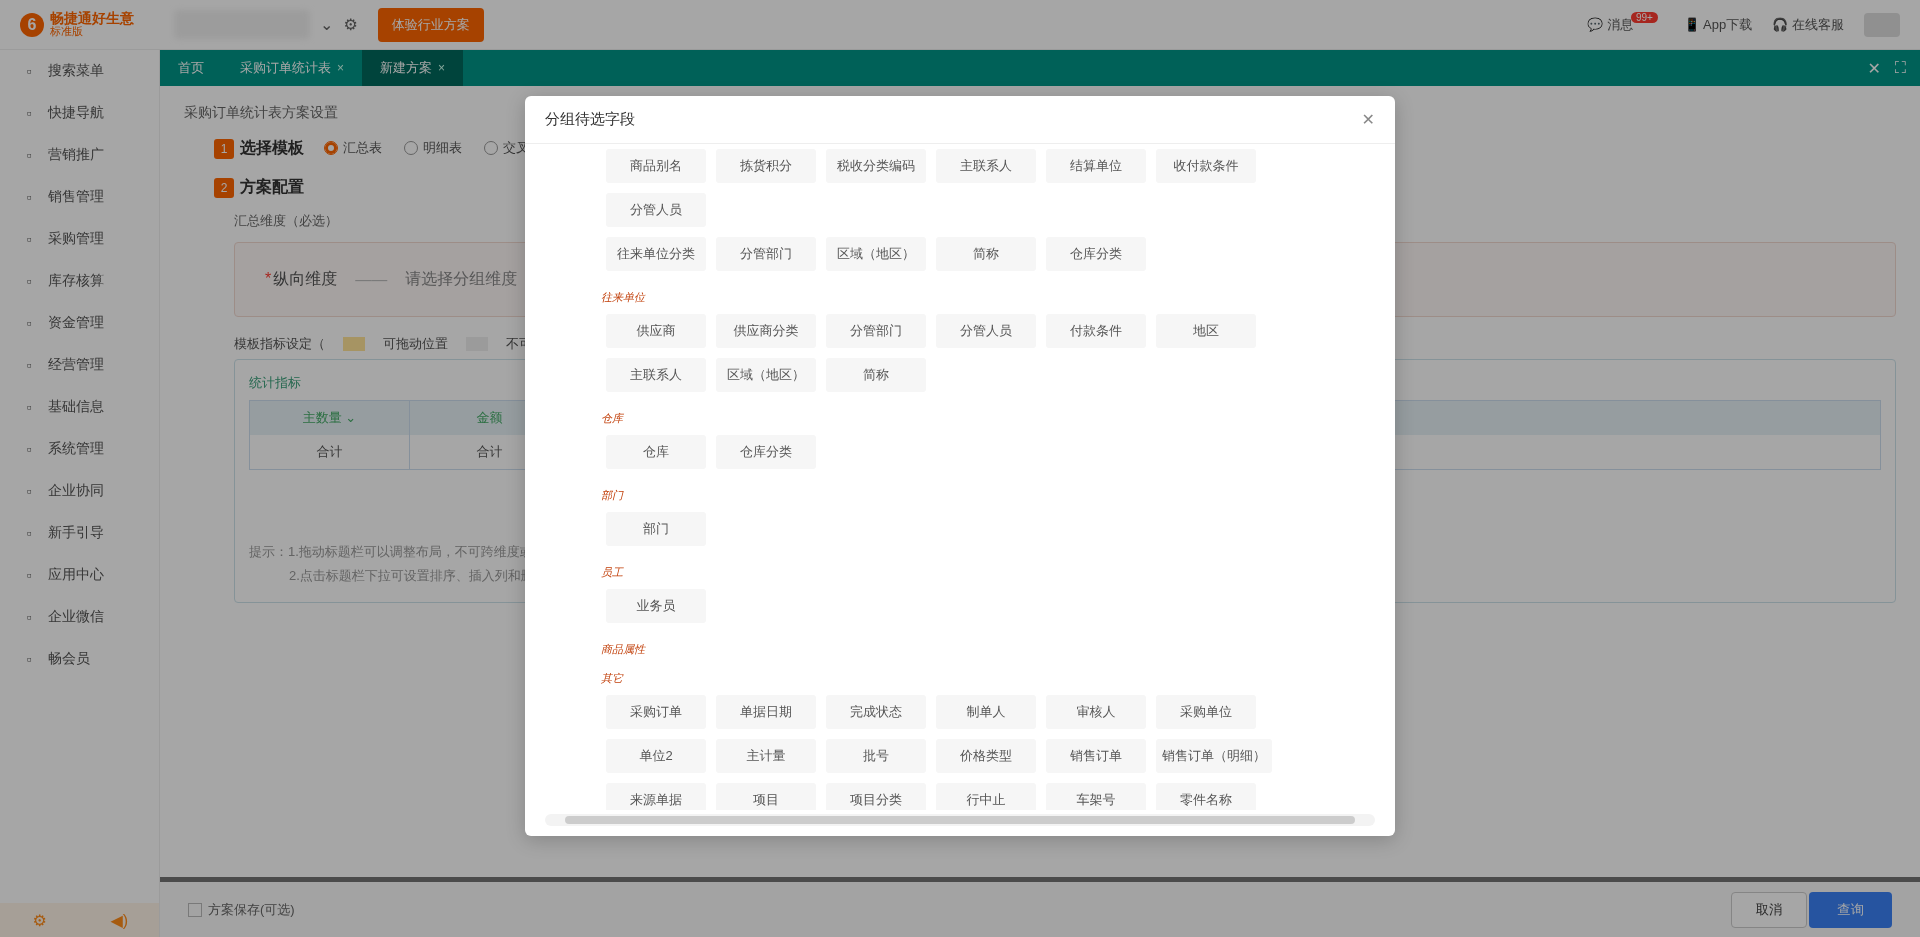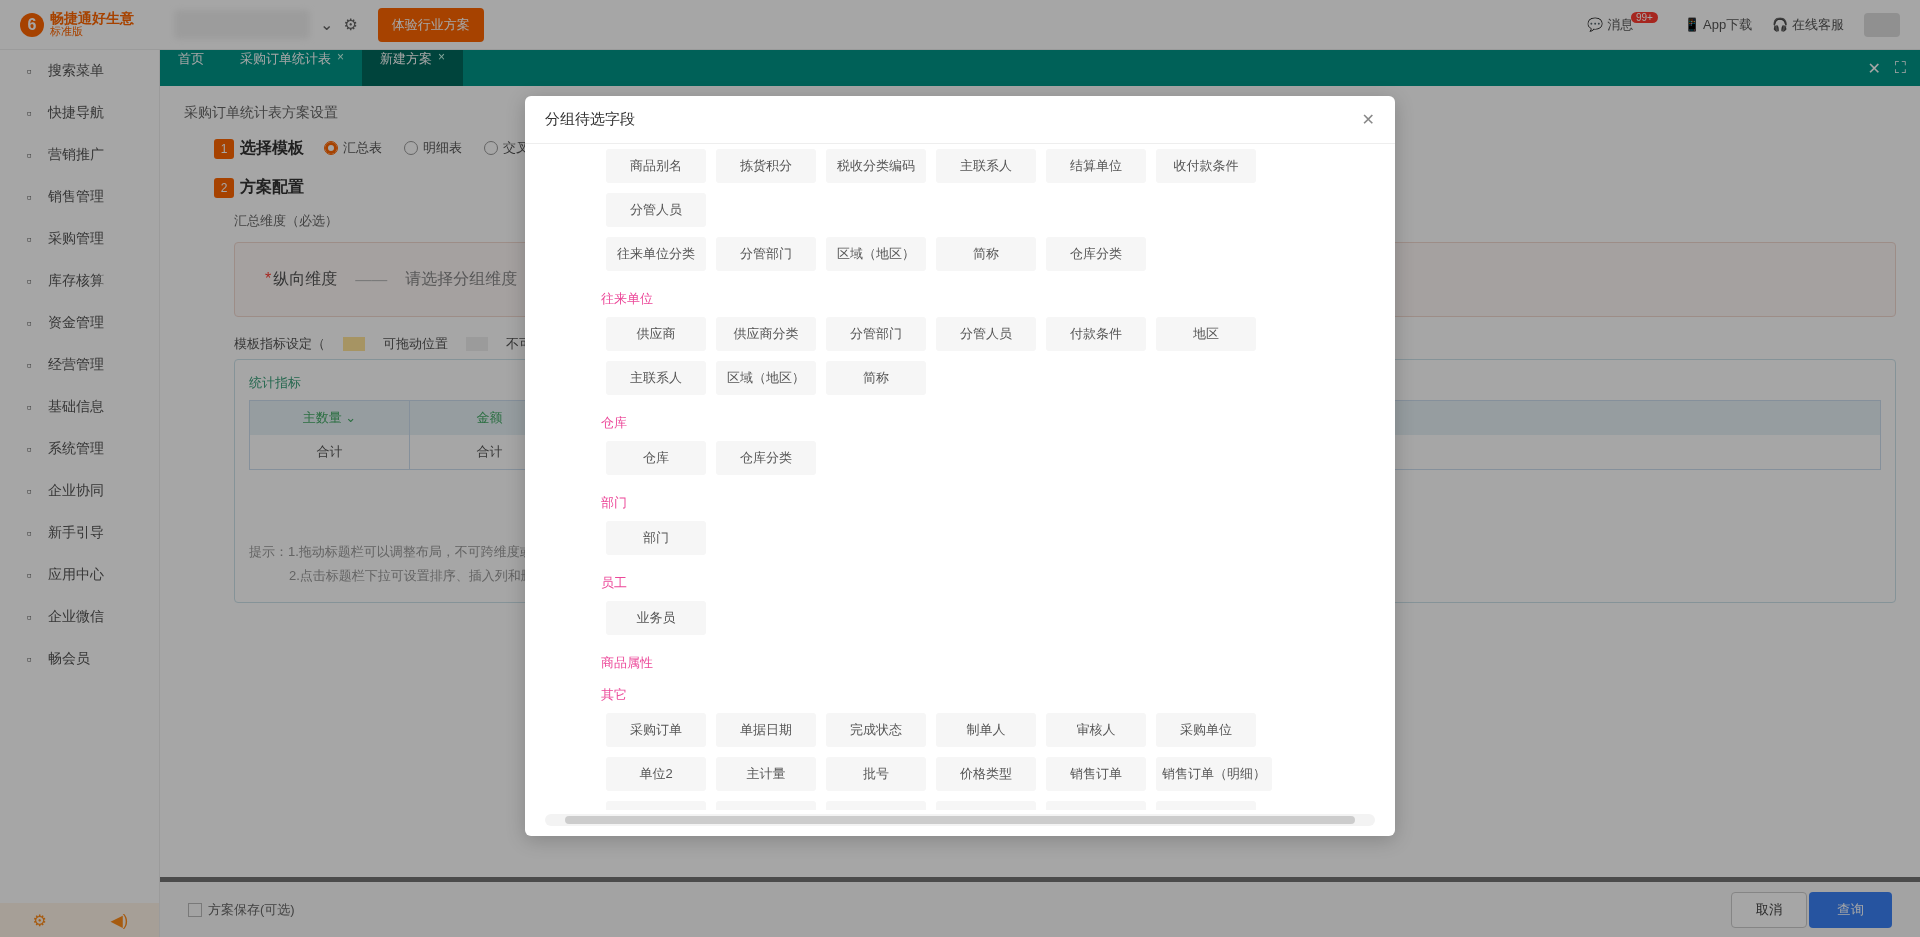--- a/index.html
+++ b/index.html
@@ -19,21 +19,21 @@
 
 
 .sidebar { position: absolute; top: 50px; left: 0; width: 160px; bottom: 0; background: #fff; border-right: 1px solid #eee; }
 .sidebar-item { display: flex; align-items: center; gap: 10px; padding: 12px 20px; color: #555; font-size: 14px; cursor: pointer; }
 .sidebar-icon { width: 18px; height: 18px; display: inline-flex; align-items: center; justify-content: center; color: #666; }
 .sidebar-bottom { position: absolute; bottom: 0; width: 100%; height: 34px; background: #fff4e8; display: flex; align-items: center; }
 .sidebar-bottom-btn { flex: 1; text-align: center; color: #ff8c1a; cursor: pointer; }
 
 
 .tab-bar { position: absolute; top: 50px; left: 160px; right: 0; height: 36px; background: #009688; display: flex; align-items: stretch; }
-.tab { padding: 0 18px; display: flex; align-items: flex-start; gap: 6px; color: #fff; font-size: 13px; cursor: pointer; }
+.tab { padding: 0 18px; display: flex; align-items: center; gap: 6px; color: #fff; font-size: 13px; cursor: pointer; }
 .tab.active { background: #00695c; }
 .tab-close { color: #cfe; font-size: 12px; }
 .tab-bar-right { margin-left: auto; display: flex; align-items: center; gap: 14px; padding-right: 14px; color: #fff; }
 
 
 .main { position: absolute; top: 86px; left: 160px; right: 0; bottom: 60px; background: #fff; padding: 18px 24px; overflow: auto; }
 .page-title-grey { color: #666; font-size: 14px; margin-bottom: 16px; }
 .step-badge { background: #ff6600; color: #fff; width: 20px; height: 20px; display: inline-flex; align-items: center; justify-content: center; font-size: 12px; border-radius: 3px; margin-right: 6px; }
 .step-label { font-weight: bold; color: #333; }
 .step-row { display: flex; align-items: center; gap: 20px; margin-bottom: 18px; margin-left: 30px; }
@@ -62,21 +62,21 @@
 .btn-orange { background: #3b82f6; border: none; padding: 8px 28px; border-radius: 4px; color: #fff; cursor: pointer; }
 
 
 .overlay { position: absolute; inset: 0; background: rgba(0,0,0,0.35); }
 .modal { position: absolute; top: 96px; left: 50%; transform: translateX(-50%); width: 870px; height: 740px; background: #fff; border-radius: 6px; display: flex; flex-direction: column; box-shadow: 0 4px 20px rgba(0,0,0,0.2); }
 .modal-header { padding: 14px 20px; display: flex; align-items: center; border-bottom: 1px solid #eee; }
 .modal-title { font-size: 15px; color: #333; }
 .modal-close { margin-left: auto; cursor: pointer; color: #888; font-size: 16px; }
 .modal-body { flex: 1; overflow-y: auto; padding: 0 28px 10px; position: relative; margin-left: 48px; }
 .field-btn { display: inline-block; min-width: 100px; text-align: center; padding: 8px 6px; background: #f6f6f6; color: #555; font-size: 13px; margin: 5px 5px; border-radius: 3px; cursor: pointer; }
-.group-title { font-size: 13px; color: #ec4899; margin: 14px 0 4px; font-weight: 500; }
+.group-title { font-size: 11px; color: #c2410c; margin: 14px 0 4px; font-weight: 500; font-style: italic; }
 .modal-scroll-x { height: 12px; background: #f3f3f3; position: relative; margin: 4px 20px 10px; border-radius: 6px; }
 .modal-scroll-thumb { position: absolute; left: 20px; right: 20px; top: 2px; height: 8px; background: #ccc; border-radius: 4px; }
 
 .row-pills { display: flex; flex-wrap: wrap; }
 </style>
 </head>
 <body>
 
 <div class="top-header">
   <div class="logo">

